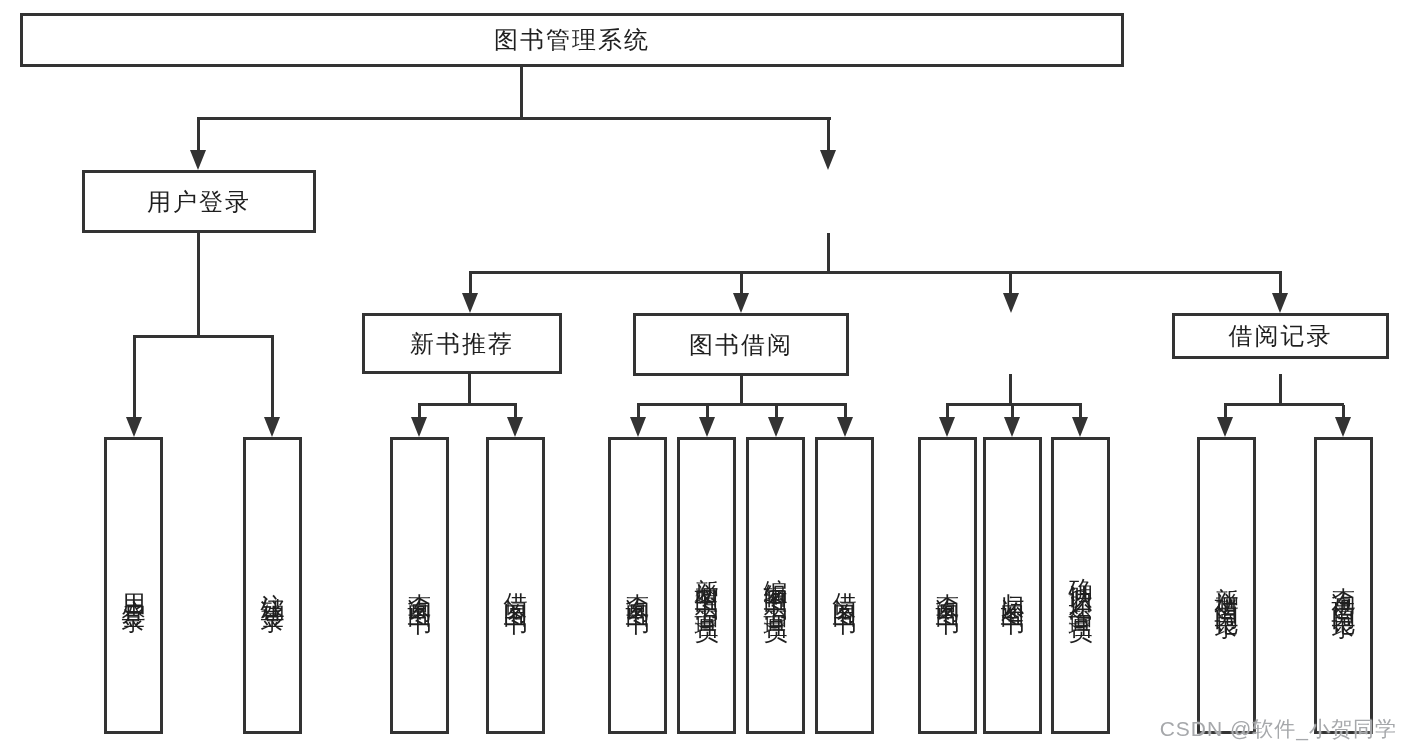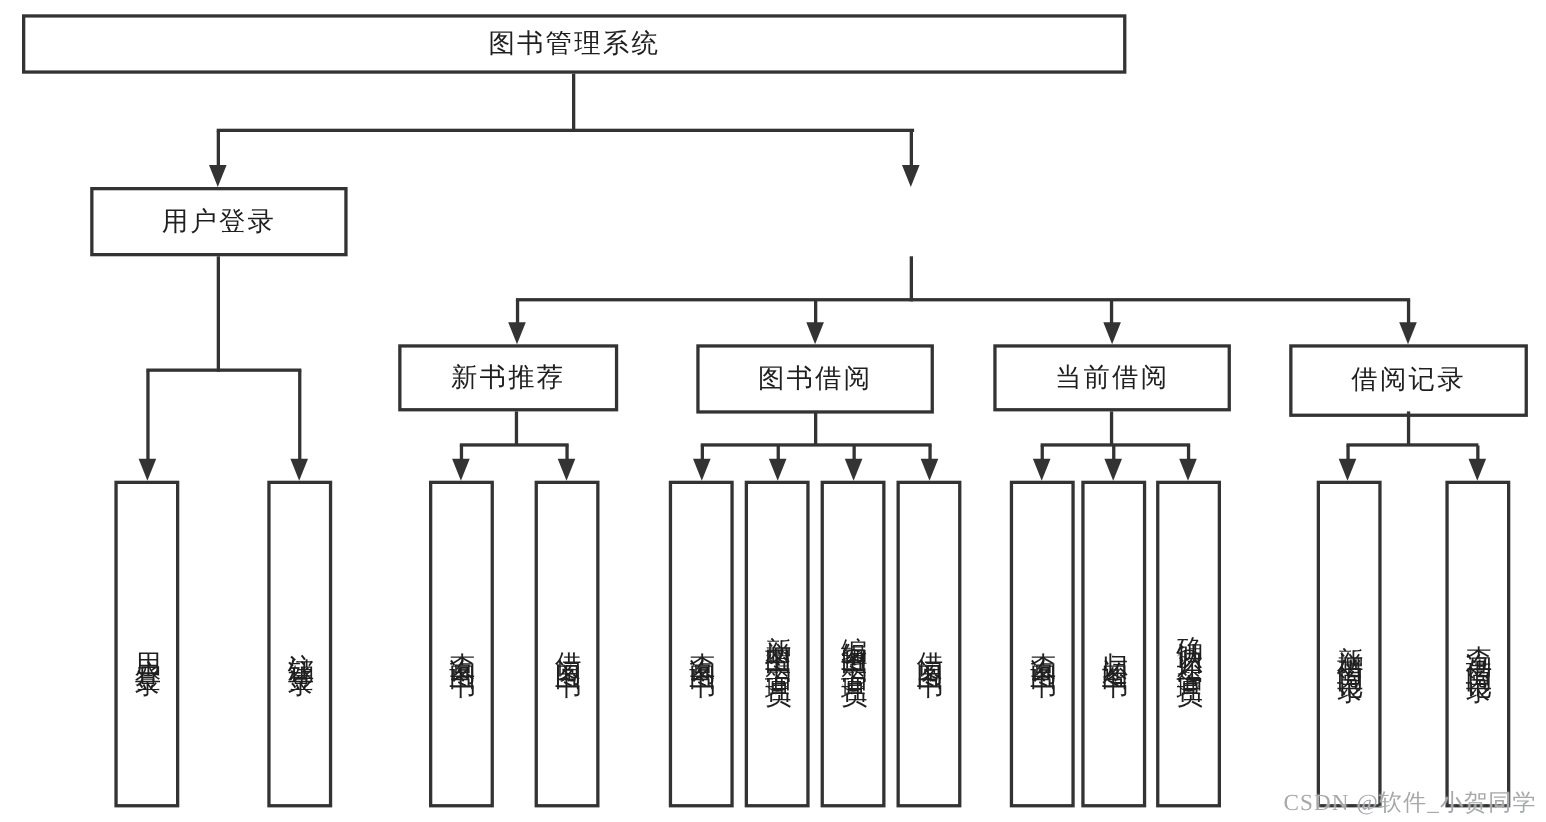--- a/index.html
+++ b/index.html
@@ -46,46 +46,42 @@
     border-left:8px solid transparent;
     border-right:8px solid transparent;
     border-top:20px solid var(--line);
   }
   .wm{
     position:absolute;right:8px;bottom:4px;
     font-size:21px;letter-spacing:1px;
     color:var(--wm);
     text-shadow:0 0 2px #fff;
     white-space:nowrap;
-    font-family:Liberation Serif, serif;
   }
 </style>
 </head>
 <body>
 
 <div id="stage">
 
-  <div class="nbox" style="left:20px;top:13px;width:1004px;height:54px">
+  <div class="nbox" style="left:20px;top:13px;width:1104px;height:54px">
     <span>图书管理系统</span>
   </div>
 
   <div class="nbox" style="left:82px;top:170px;width:234px;height:63px">
     <span>用户登录</span>
   </div>
 
   <div class="nbox" style="left:362px;top:313px;width:200px;height:61px">
     <span>新书推荐</span>
   </div>
   <div class="nbox" style="left:633px;top:313px;width:216px;height:63px">
     <span>图书借阅</span>
   </div>
-  <div class="nbox" style="left:903px;top:313px;width:216px;height:61px">
-    <span>当前借阅</span>
-  </div>
-  <div class="nbox" style="left:1172px;top:313px;width:217px;height:66px">
+  <div class="nbox" style="left:1172px;top:313px;width:217px;height:46px">
     <span>借阅记录</span>
   </div>
 
   <div class="vbox" style="left:104px">
     <span>用户登录</span>
   </div>
   <div class="vbox" style="left:243px">
     <span>注销登录</span>
   </div>
   <div class="vbox" style="left:390px">

